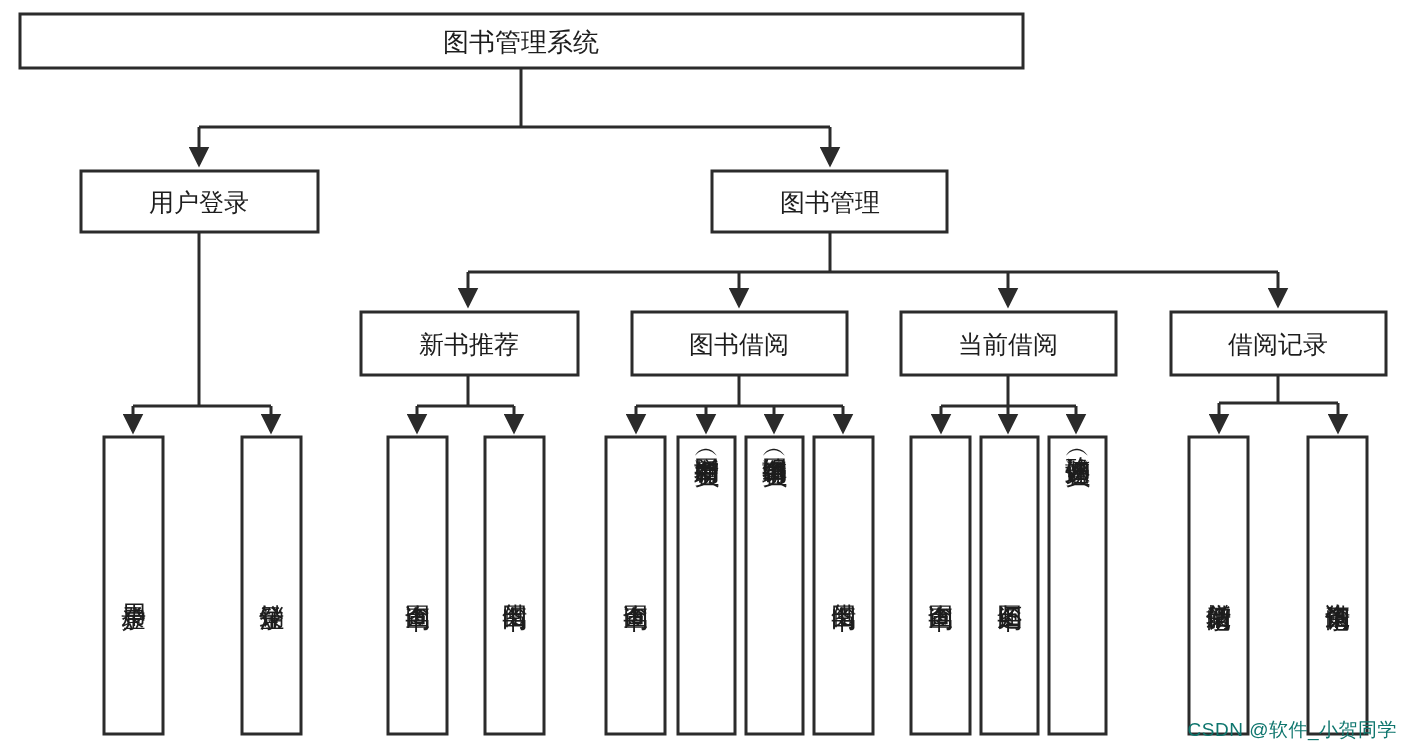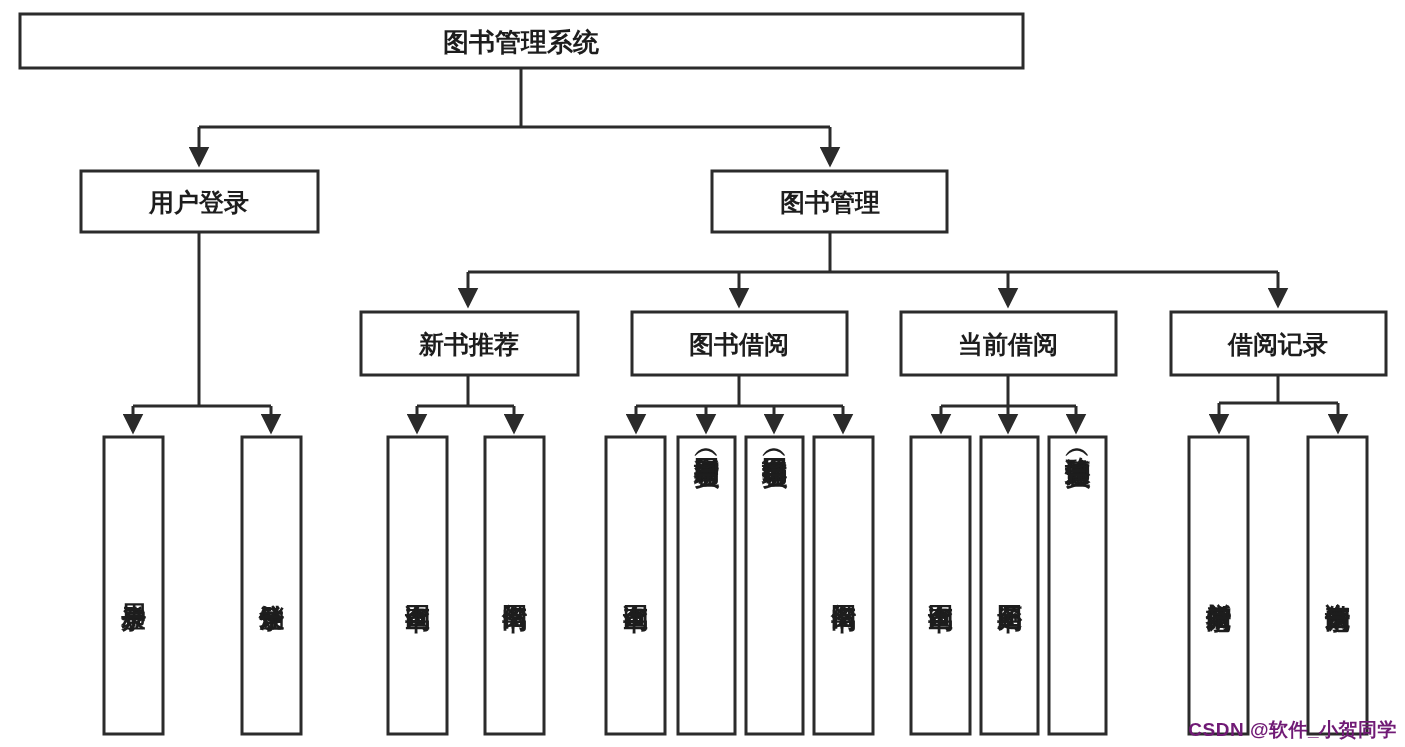--- a/index.html
+++ b/index.html
@@ -9,21 +9,20 @@
   }
   body {
     font-family: "Liberation Sans", "DejaVu Sans", sans-serif;
   }
   #diagram-root {
     position: relative;
     width: 1405px;
     height: 747px;
     background: #ffffff;
     overflow: hidden;
-    font-weight: bold;
   }
   svg#flow {
     position: absolute;
     left: 0;
     top: 0;
     width: 1405px;
     height: 747px;
     display: block;
   }
   .node-rect {
@@ -71,21 +70,21 @@
     color: #1d1d1d;
     letter-spacing: 1px;
     white-space: nowrap;
   }
   .watermark {
     position: absolute;
     right: 8px;
     bottom: 4px;
     font-family: "Liberation Sans", "DejaVu Sans", sans-serif;
     font-size: 19px;
-    color: #701a75;
+    color: #0f766e;
     letter-spacing: 0.5px;
     white-space: nowrap;
   }
 </style>
 </head>
 <body>
 
 <div id="diagram-root">
 
   <svg id="flow" viewBox="0 0 1405 747">

